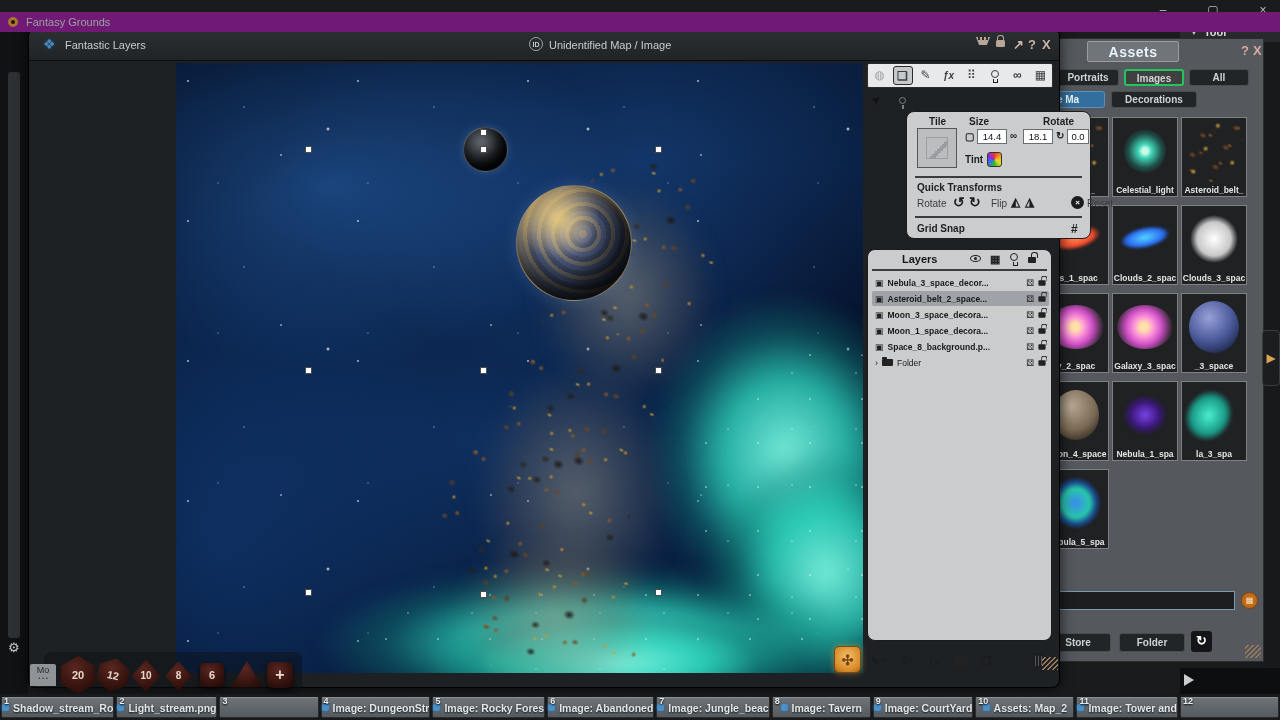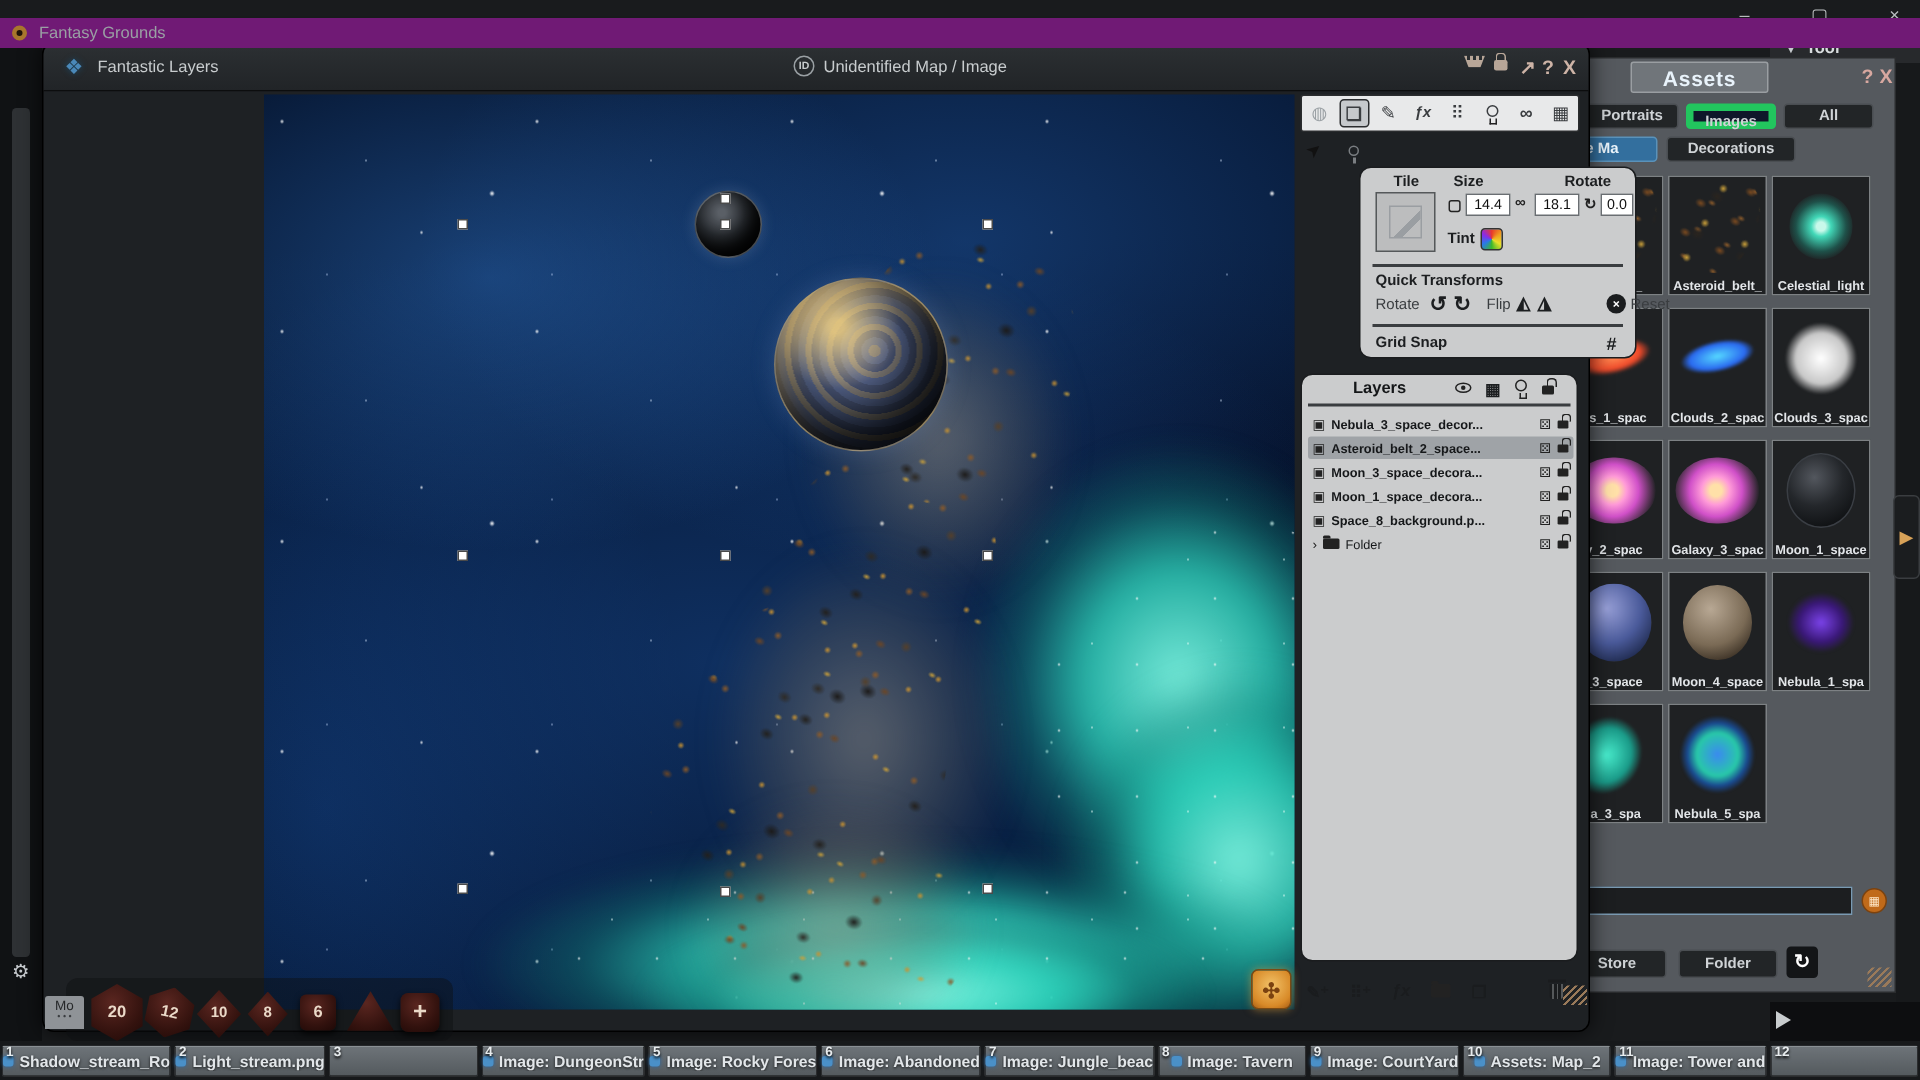--- a/index.html
+++ b/index.html
@@ -23,21 +23,21 @@
   
   #toolstrip{left:1180px;top:22px;width:100px;height:20px;background:#27292c;color:#d8dcde;font-size:11px;font-weight:bold;display:flex;align-items:center;gap:6px;padding-left:10px;z-index:0;}
   #toolstrip .caret{font-size:8px;color:#c8ccd0;}
   #rightdark{left:1264px;top:42px;width:16px;height:652px;background:#17191b;z-index:0;}
 
   
   #assets{left:1048px;top:38px;width:216px;height:624px;background:#55595e;border:1px solid #2a2c2e;z-index:1;}
   #assets .title{position:absolute;left:38px;top:2px;width:92px;height:21px;background:#70757a;border:1px solid #9a9ea2;border-radius:2px;color:#e9f3fb;font-weight:bold;font-size:14px;text-align:center;line-height:20px;letter-spacing:.5px;}
   #assets .hc{position:absolute;top:4px;font-weight:bold;font-size:13px;color:#d8a8a0;}
   .tabbtn{position:absolute;height:17px;background:#222527;border:1px solid #4a4e52;border-radius:3px;color:#cfd3d6;font-size:10px;font-weight:bold;text-align:center;line-height:15px;}
-  .tabbtn.active{border:5px solid #22c55e;background:#0f172a;}
+  .tabbtn.active{border:2px solid #22c55e;background:#404040;}
   .tabbtn.blue{background:#336f9e;border-color:#5a92ba;color:#eaf4fb;}
   #agrid{position:absolute;left:-6px;top:78px;width:204px;display:grid;grid-template-columns:66px 66px 66px;grid-auto-rows:80px;gap:8px 3px;}
   .cell{background:#1f2123;border:1px solid #7d8184;position:relative;}
   .cell .cl{position:absolute;left:0;right:0;bottom:1px;color:#e2e5e8;font-size:8.5px;font-weight:bold;text-align:center;white-space:nowrap;overflow:hidden;}
   .th{position:absolute;inset:2px 2px 14px 2px;overflow:hidden;}
   .th i{position:absolute;display:block;border-radius:50%;}
   
   .t-belt i{left:8%;top:-10%;width:84%;height:120%;transform:rotate(28deg);filter:blur(.4px);
     background-image:radial-gradient(4px 3px at 30% 30%,#7a4a20,transparent),radial-gradient(3px 3px at 55% 50%,#caa03a,transparent),radial-gradient(5px 4px at 45% 70%,#2a241e,transparent),radial-gradient(3px 2px at 65% 25%,#8a5a2a,transparent);
     background-size:26px 22px,30px 26px,34px 28px,22px 20px;}
@@ -217,32 +217,32 @@
     <div class="tabbtn" style="left:62px;top:52px;width:86px;">Decorations</div>
 
     <div id="agrid">
       <div class="cell">
           <div class="th t-belt">
             <i></i>
           </div>
           <div class="cl">oid_belt_</div>
         </div>
       <div class="cell">
+          <div class="th t-celest">
+            <i></i>
+          </div>
+          <div class="cl">Celestial_light</div>
+        </div>
+      <div class="cell">
           <div class="th t-belt">
             <i></i>
           </div>
           <div class="cl">Asteroid_belt_</div>
         </div>
       <div class="cell">
-          <div class="th t-celest">
-            <i></i>
-          </div>
-          <div class="cl">Celestial_light</div>
-        </div>
-      <div class="cell">
           <div class="th t-cl-o">
             <i></i>
           </div>
           <div class="cl">ds_1_spac</div>
         </div>
       <div class="cell">
           <div class="th t-cl-b">
             <i></i>
           </div>
           <div class="cl">Clouds_2_spac</div>
@@ -257,26 +257,20 @@
           <div class="th t-gal">
             <i></i>
           </div>
           <div class="cl">y_2_spac</div>
         </div>
       <div class="cell">
           <div class="th t-gal">
             <i></i>
           </div>
           <div class="cl">Galaxy_3_spac</div>
-        </div>
-      <div class="cell">
-          <div class="th t-mo-d">
-            <i></i>
-          </div>
-          <div class="cl">Moon_1_space</div>
         </div>
       <div class="cell">
           <div class="th t-pl-b">
             <i></i>
           </div>
           <div class="cl">_3_space</div>
         </div>
       <div class="cell">
           <div class="th t-mo-b">
             <i></i>

